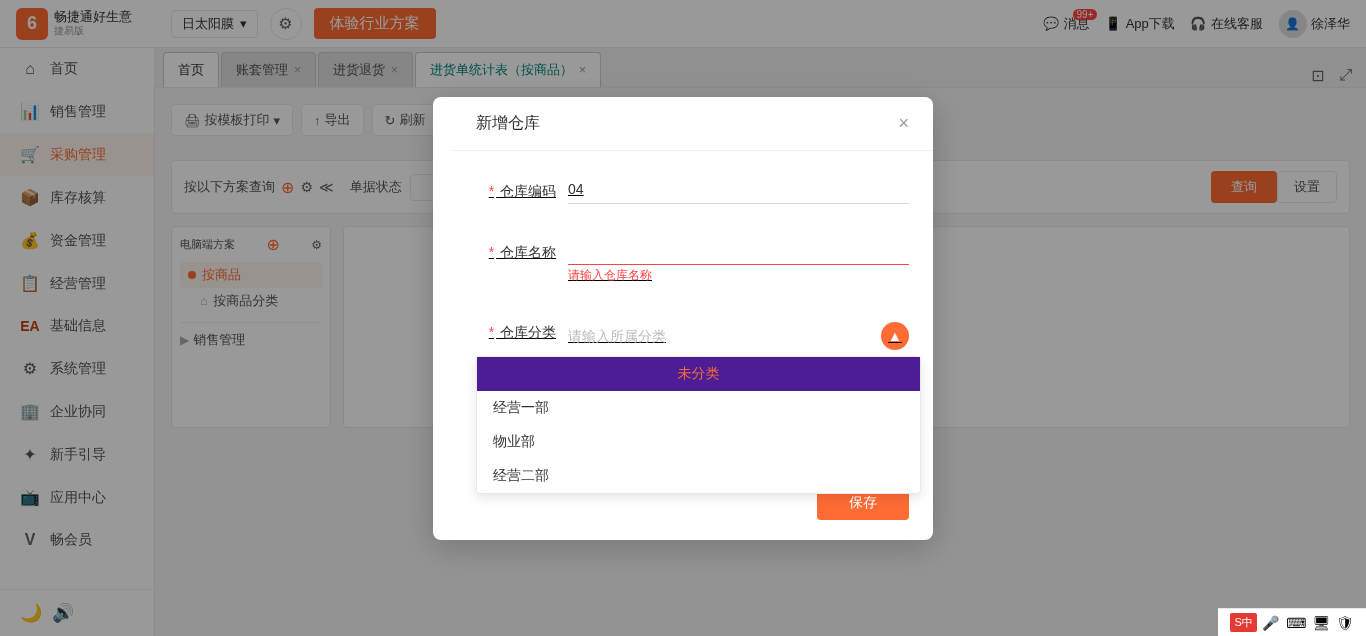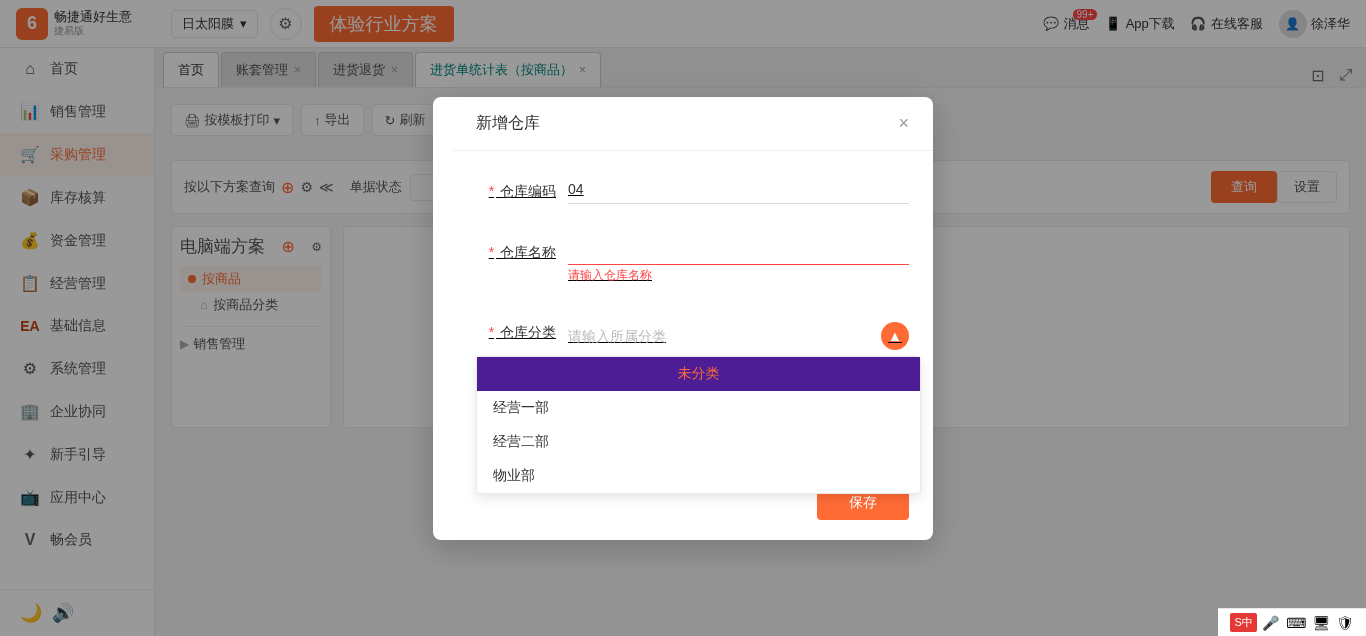--- a/index.html
+++ b/index.html
@@ -43,21 +43,21 @@
       padding: 4px 10px; cursor: pointer; font-size: 13px; color: #333;
       background: #fff;
     }
     .gear-btn {
       width: 32px; height: 32px; border-radius: 50%;
       border: 1px solid #e8e8e8; display: flex; align-items: center; justify-content: center;
       cursor: pointer; color: #666; font-size: 16px;
     }
     .trial-btn {
       background: #ff6b35; color: #fff; border: none;
-      padding: 6px 16px; border-radius: 4px; cursor: pointer; font-size: 18px;
+      padding: 6px 16px; border-radius: 4px; cursor: pointer; font-size: 15px;
     }
     .header-right {
       display: flex; align-items: center; gap: 16px; font-size: 13px; color: #333;
     }
     .notification-btn {
       display: flex; align-items: center; gap: 4px; cursor: pointer; position: relative;
     }
     .badge {
       background: #ff4444; color: #fff; font-size: 10px;
       border-radius: 8px; padding: 0 4px; position: absolute; top: -6px; right: -8px;
@@ -379,21 +379,21 @@
 
       <div style="display:flex;">
         <button class="search-btn">查询</button>
         <button class="reset-btn">设置</button>
       </div>
     </div>
 
     <div style="display:flex;gap:12px;">
       <div style="width:160px;background:#fff;border:1px solid #e8e8e8;border-radius:4px;padding:8px;flex-shrink:0;">
         <div style="display:flex;align-items:center;justify-content:space-between;margin-bottom:8px;">
-          <span style="font-size:17px;color:#555;">电脑端方案</span>
+          <span style="font-size:11px;color:#555;">电脑端方案</span>
           <span style="cursor:pointer;color:#ff6b35;">⊕</span>
           <span style="cursor:pointer;color:#666;font-size:12px;">⚙</span>
         </div>
         <div class="scheme-tree-item active">
           <span style="width:8px;height:8px;border-radius:50%;background:#ff6b35;display:inline-block;flex-shrink:0;"></span>
           <span>按商品</span>
         </div>
         <div class="scheme-tree-item" style="padding-left:20px;">
           <span style="color:#aaa;font-size:12px;">⌂</span>
           <span>按商品分类</span>
@@ -461,22 +461,22 @@
         <div class="dropdown-wrap">
           <div class="dropdown-input-row">
             <input type="text" placeholder="请输入所属分类" style="">
             <div class="dropdown-arrow">
               <span>▲</span>
             </div>
           </div>
           <div class="dropdown-list">
             <div class="dropdown-option selected">未分类</div>
             <div class="dropdown-option">经营一部</div>
+            <div class="dropdown-option">物业部</div>
             <div class="dropdown-option">经营二部</div>
-            <div class="dropdown-option">物业部</div>
           </div>
         </div>
       </div>
 
       <div class="form-row">
         <div class="form-label">
           <span>备注</span>
         </div>
         <div class="form-control-wrap">
           <input class="form-input" type="text" style="">

